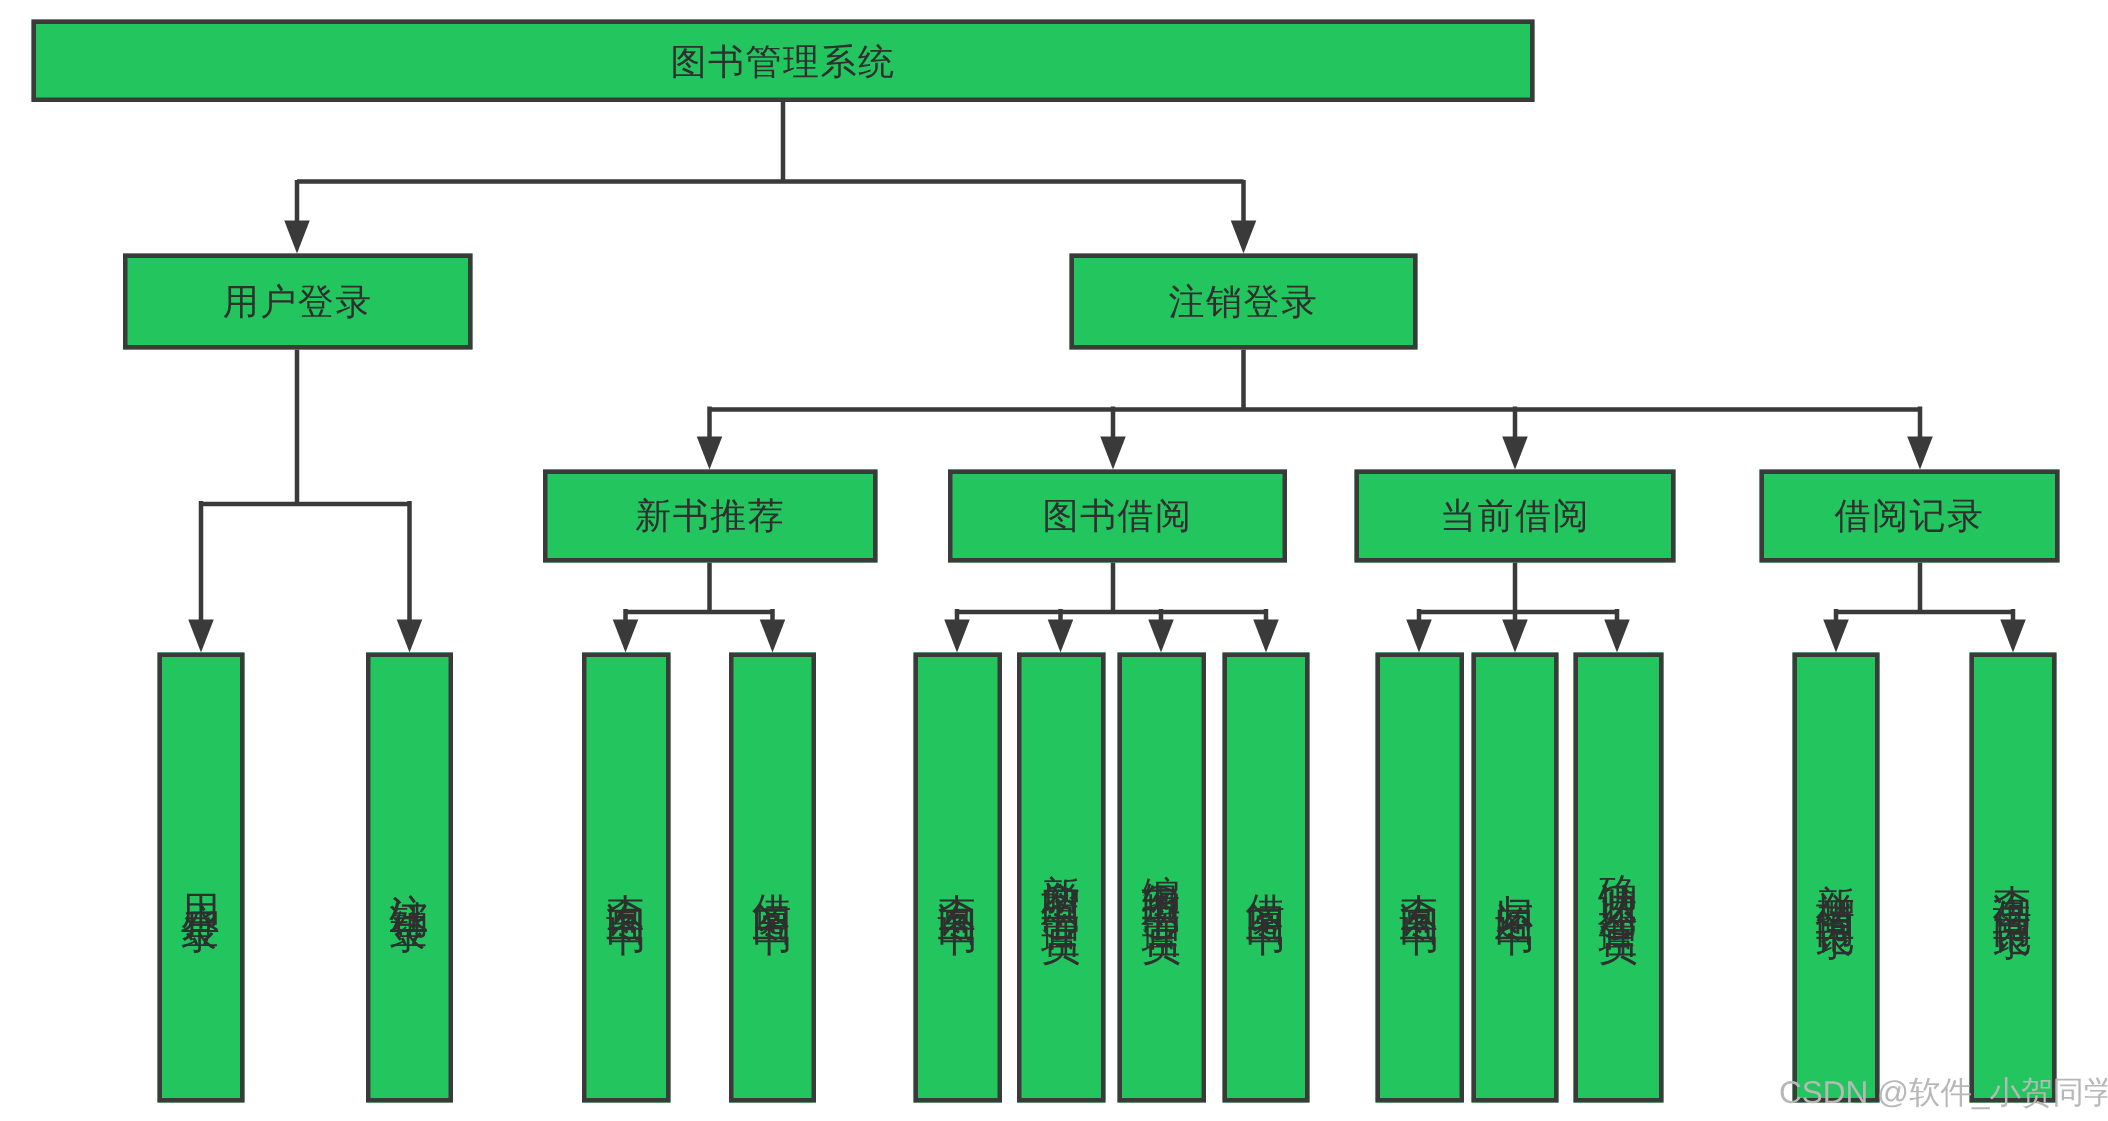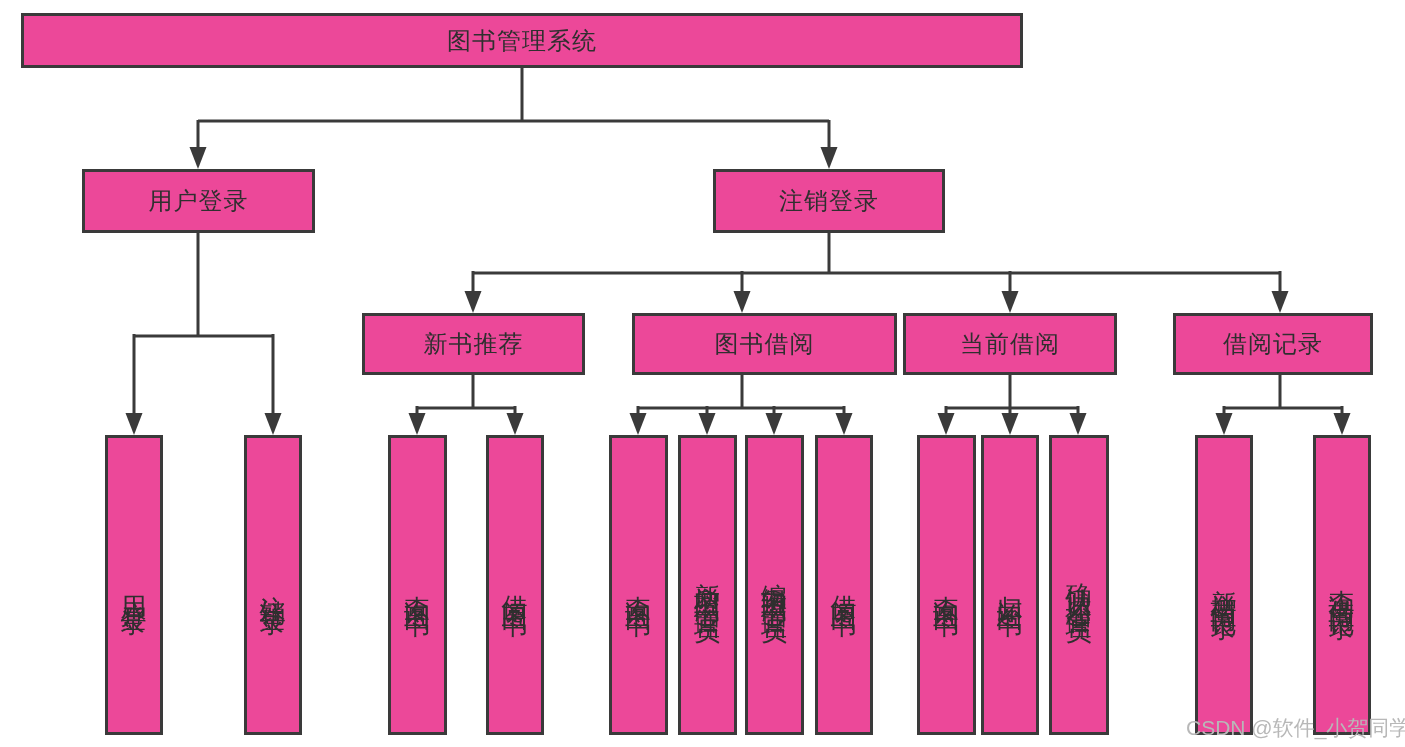--- a/index.html
+++ b/index.html
@@ -20,21 +20,21 @@
     position: absolute;
     left: 0;
     top: 0;
     width: 1405px;
     height: 747px;
     z-index: 1;
   }
   .box {
     position: absolute;
     box-sizing: border-box;
-    background: #ec4899;
+    background: #22c55e;
     border: 3px solid #3a3a3a;
     display: flex;
     align-items: center;
     justify-content: center;
     z-index: 2;
   }
   .hlabel {
     font-size: 24px;
     letter-spacing: 1px;
     color: #2f2f2f;
@@ -105,21 +105,21 @@
   <div class="box" style="left:82px; top:169px; width:233px; height:64px;">
     <span class="hlabel">用户登录</span>
   </div>
   <div class="box" style="left:713px; top:169px; width:232px; height:64px;">
     <span class="hlabel">注销登录</span>
   </div>
 
   <div class="box" style="left:362px; top:313px; width:223px; height:62px;font-family:Liberation Serif, serif;">
     <span class="hlabel">新书推荐</span>
   </div>
-  <div class="box" style="left:632px; top:313px; width:265px; height:62px;">
+  <div class="box" style="left:632px; top:313px; width:226px; height:62px;">
     <span class="hlabel">图书借阅</span>
   </div>
   <div class="box" style="left:903px; top:313px; width:214px; height:62px;">
     <span class="hlabel">当前借阅</span>
   </div>
   <div class="box" style="left:1173px; top:313px; width:200px; height:62px;">
     <span class="hlabel">借阅记录</span>
   </div>
 
   <div class="box leaf" style="left:105px; top:435px; width:58px; height:300px;">

